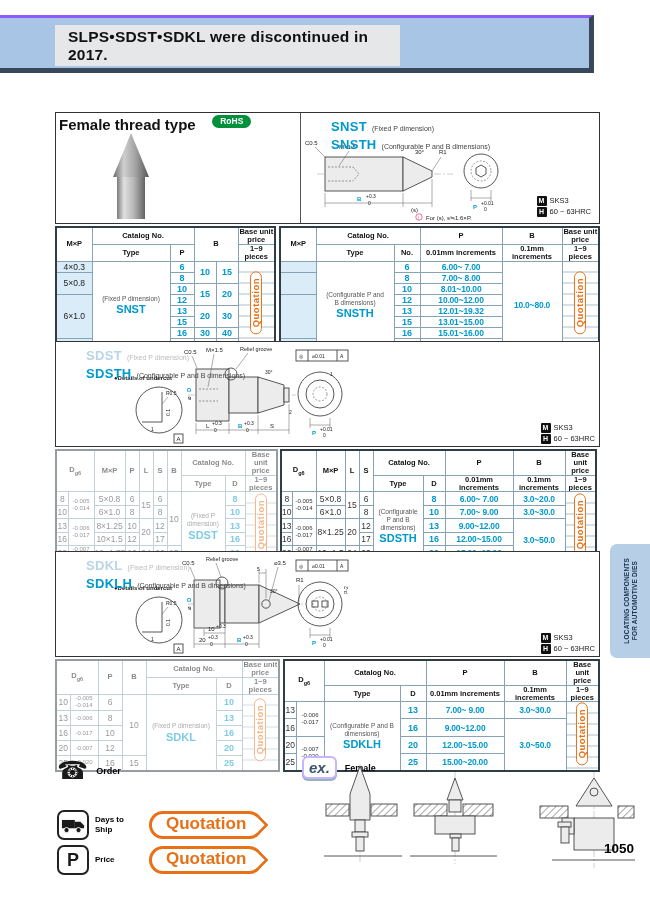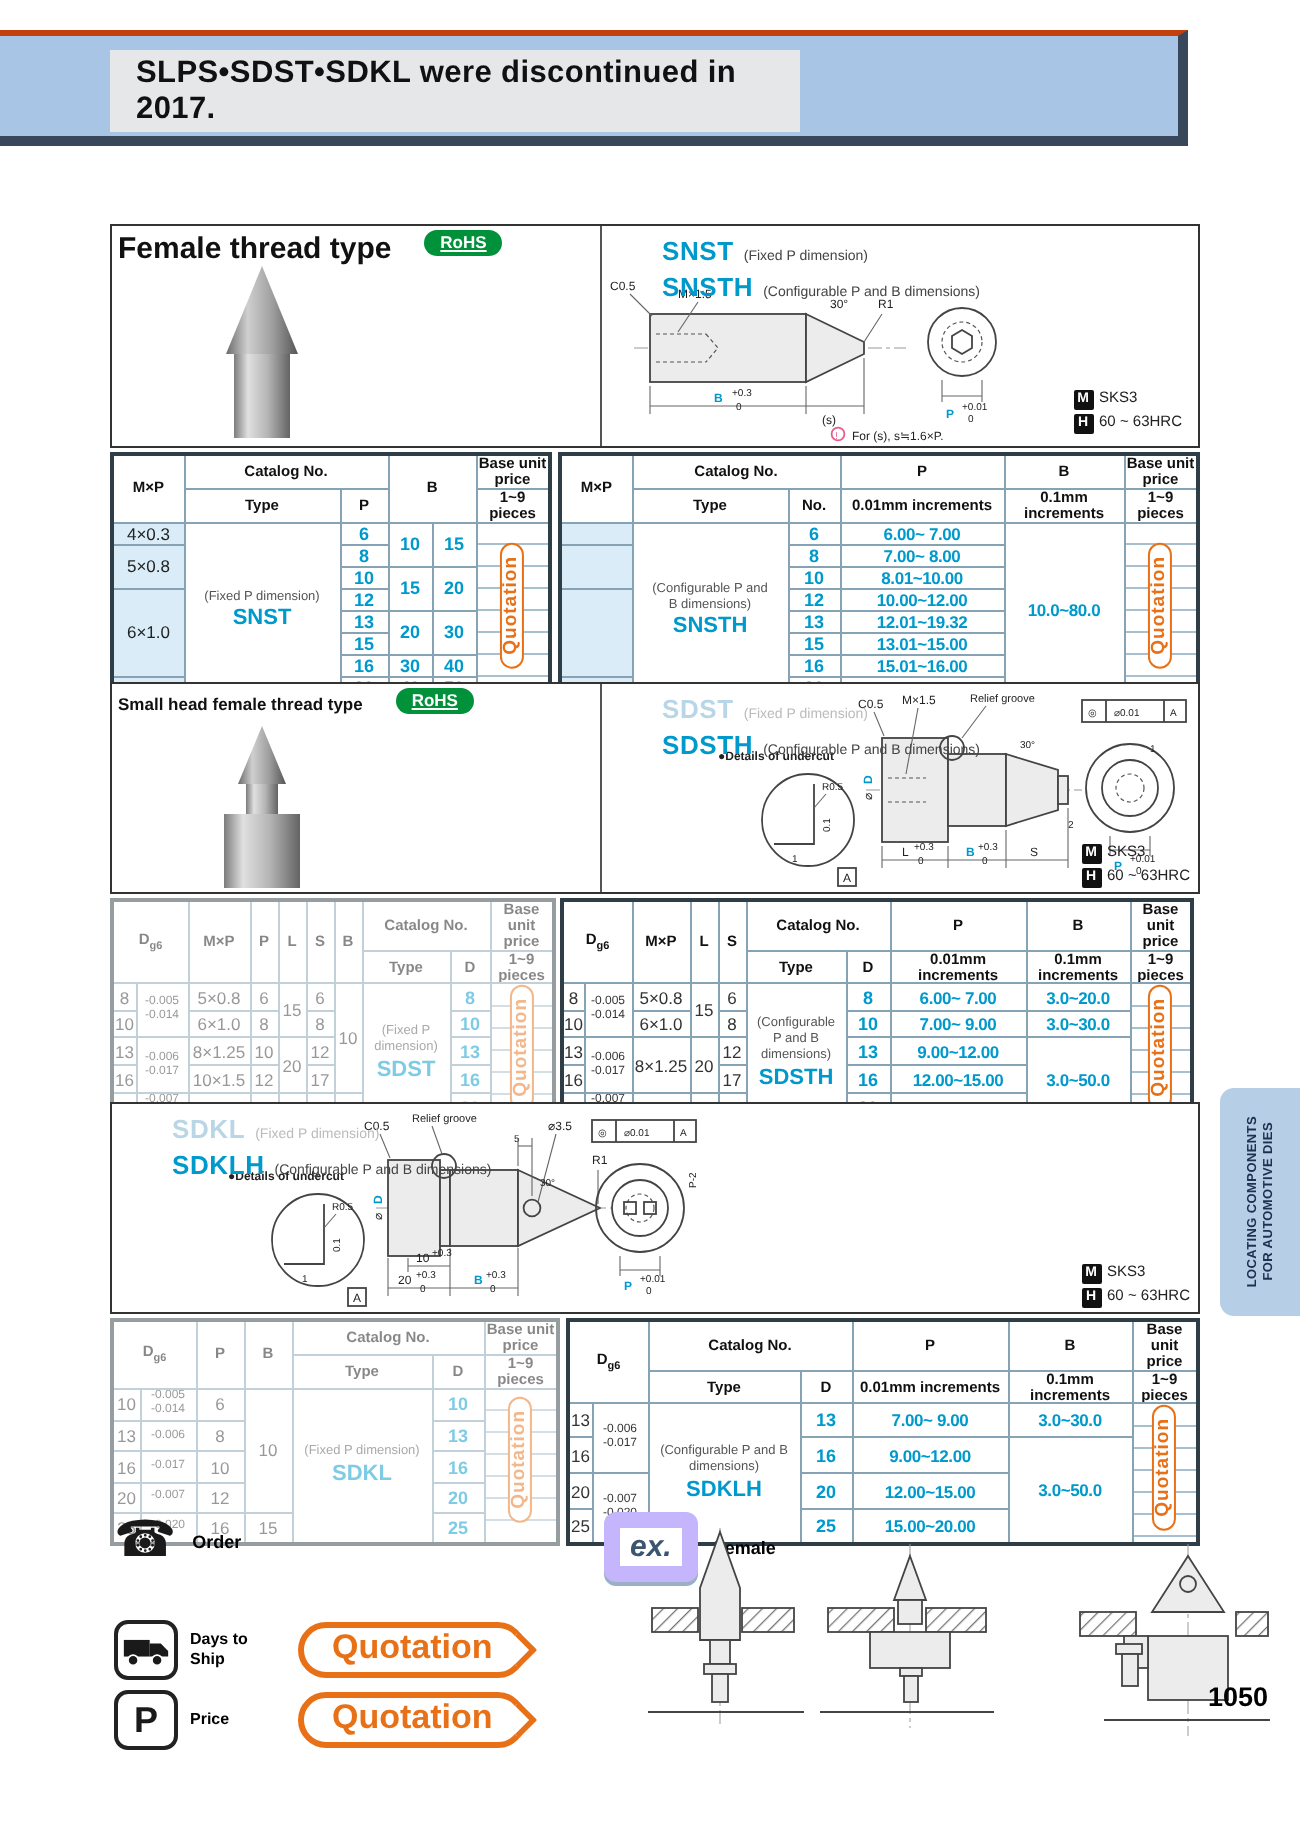--- a/index.html
+++ b/index.html
@@ -1,33 +1,33 @@
 <!DOCTYPE html>
 <html><head>
 <meta charset="utf-8">
 <style>
   * { margin:0; padding:0; box-sizing:border-box; }
   body { background:#fff; font-family:"Liberation Sans", sans-serif; }
   .page { position:relative; width:650px; height:918px; background:#fff; overflow:hidden; }
 
   
   .banner { position:absolute; left:0; top:15px; width:594px; height:58px;
-    background:#a9c5e5; border-top:3px solid #c2410c;
+    background:#a9c5e5; border-top:3px solid #8b5cf6;
     border-right:5px solid #39475a; border-bottom:5px solid #39475a; }
   .banner-inner { position:absolute; left:55px; top:7px; width:345px; height:41px;
     background:#e5e7e9; display:flex; align-items:center; padding-left:13px;
     font-weight:bold; font-size:15.5px; color:#111; letter-spacing:0.2px; }
 
   
   .sec-top { position:absolute; left:55px; width:545px; border:1.5px solid #333; background:#fff; display:flex; }
   .sec-left { width:245px; border-right:1px solid #555; position:relative; }
   .sec-right { flex:1; position:relative; }
   .sec-label { font-weight:bold; font-size:15px; padding:3px 0 0 3px; display:inline-block; color:#111; }
   .rohs { display:inline-block; background:#00913a; color:#fff; font-weight:bold; font-size:8.5px;
-    border-radius:9px; padding:1px 8px 2px; margin-left:12px; vertical-align:top; margin-top:2px;text-decoration:underline; }
+    border-radius:9px; padding:1px 8px 2px; margin-left:12px; vertical-align:top; margin-top:2px; }
   .photo { position:absolute; left:42px; top:18px; }
   .models { position:absolute; left:30px; top:4px; z-index:2; }
   .model-line { white-space:nowrap; line-height:1.15; }
   .model-name { font-weight:bold; font-size:13px; color:#0099cc; letter-spacing:0.3px; }
   .model-name.off { color:#b9d6e6; }
   .model-desc { font-size:7px; color:#444; margin-left:5px; }
   .model-desc.off { color:#bbb; }
   .mh { position:absolute; right:8px; bottom:6px; font-size:7.5px; color:#222; line-height:1.5; }
   .mh-key { display:inline-block; width:10px; height:10px; background:#111; color:#fff; font-size:7px;
     font-weight:bold; text-align:center; line-height:10px; border-radius:1px; margin-right:3px; }
@@ -87,21 +87,21 @@
   .price-row { top:845px; }
   .small-label { font-weight:bold; font-size:8px; margin:0 8px 0 6px; width:46px; line-height:1.2; }
   .quote-big { display:inline-block; border:3px solid #e87117; color:#e87117; border-radius:14px;
     font-weight:bold; font-size:17px; padding:0px 14px 2px; background:#fff; position:relative; }
   .quote-big::after { content:''; position:absolute; right:-6px; top:50%;
     transform:translateY(-50%) rotate(45deg); width:10px; height:10px;
     border-top:3px solid #e87117; border-right:3px solid #e87117; background:#fff; border-radius:1px; }
   .p-letter { font-weight:bold; font-size:18px; color:#1a1a1a; }
   .ex-area { position:absolute; left:302px; top:756px; }
   .ex-head { display:flex; align-items:center; }
-  .ex-icon { border:8px solid #c4b5fd; box-shadow:0 2px 0 #9bb0c4; border-radius:6px;
+  .ex-icon { border:2px solid #c4b5fd; box-shadow:0 2px 0 #9bb0c4; border-radius:6px;
     font-weight:bold; font-style:italic; font-size:15px; color:#3c556e; padding:1px 5px; background:#fff; }
   .ex-label { font-weight:bold; font-size:9px; margin-left:8px; }
   .ex-sketches { position:absolute; left:20px; top:8px; }
 
   
   .side-tab { position:absolute; right:0; top:544px; width:40px; height:114px; background:#b6cee6;
     border-radius:7px 0 0 7px; display:flex; align-items:center; justify-content:center; gap:1px; }
   .vtext { writing-mode:vertical-rl; transform:rotate(180deg); font-size:6.5px; font-weight:bold;
     color:#1c3050; letter-spacing:0.2px; }
   .pagenum { position:absolute; top:841px; right:16px; font-weight:bold; font-size:13.5px; color:#000000; }
@@ -329,29 +329,20 @@
         <tr>
             <td class="mx"></td>
             <td class="v">20</td>
             <td class="rng">16.00~20.00</td>
           </tr>
       </tbody>
     </table>
   </div>
 
   <div class="sec-top" style="top:341px;height:106px;">
-    <div class="sec-left">
-      <span class="sec-label" style="font-size:8.5px">Small head female thread type</span>
-      <span class="rohs">RoHS</span>
-      <svg class="photo" width="66" height="86" viewBox="0 0 66 86">
-        <polygon points="33,3 45,32 21,32" fill="url(#gcone)"></polygon>
-        <rect x="25" y="32" width="16" height="15" fill="url(#gcyl)"></rect>
-        <rect x="14" y="47" width="38" height="37" fill="url(#gcyl)"></rect>
-      </svg>
-    </div>
     <div class="sec-right">
       <div class="models">
         <div class="model-line"><span class="model-name off">SDST</span><span class="model-desc off">(Fixed P dimension)</span></div>
         <div class="model-line"><span class="model-name">SDSTH</span><span class="model-desc">(Configurable P and B dimensions)</span></div>
       </div>
       <svg class="draw" width="298" height="104" viewBox="0 0 298 104">
         <text x="58" y="38" font-size="6" font-weight="bold" fill="#222">●Details of undercut</text>
         <circle class="ln" cx="103" cy="68" r="23"></circle>
         <polyline class="ln" points="106,50 106,80 86,80"></polyline>
         <line class="dim" x1="106" y1="62" x2="112" y2="55"></line>

